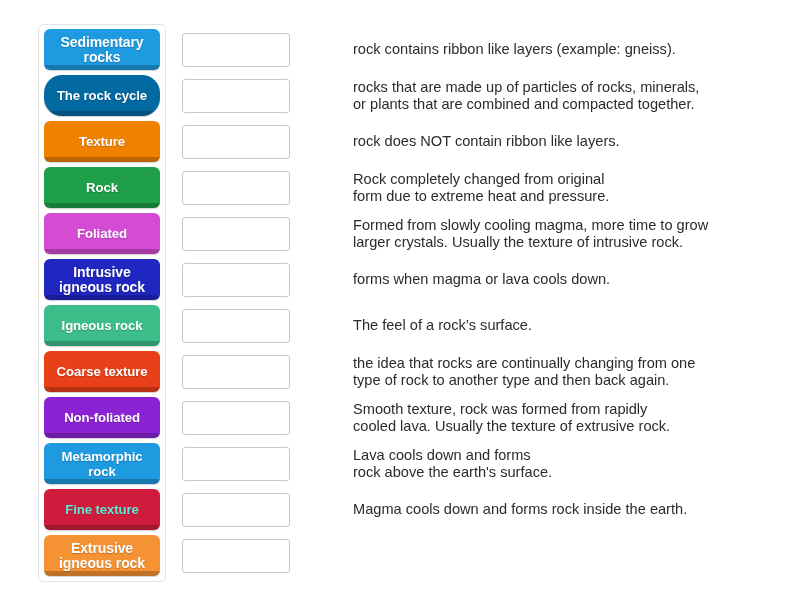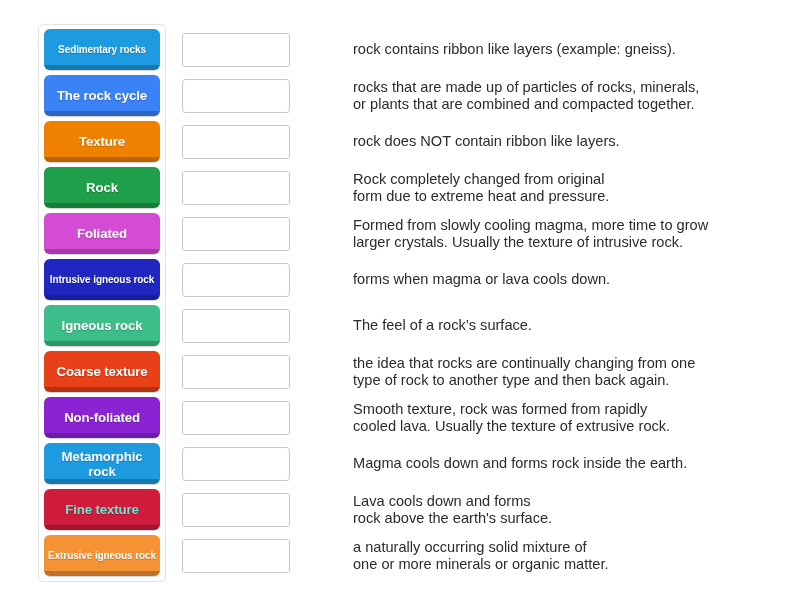--- a/index.html
+++ b/index.html
@@ -66,21 +66,21 @@
   
   .tile::after {
     content: "";
     position: absolute;
     left: 0; right: 0; bottom: 0;
     height: 5px;
     background: rgba(0,0,0,0.22);
     z-index: 1;
     border-radius: 0 0 6px 6px;
   }
-  .tile.small-text .tile-label { font-size: 10px; }
+  .tile.small-text .tile-label { font-size: 14px; }
 
   
   .rows {
     flex: 1 1 auto;
     margin-left: 16px;
     margin-right: 18px;
     display: flex;
     flex-direction: column;
     gap: 2px;
     padding-top: 4px;
@@ -114,21 +114,21 @@
 </style>
 </head>
 <body>
 
 <div id="activity">
 
   <div class="tile-tray" id="tray">
       <div class="tile small-text" style="background: rgb(30, 154, 224);">
         <span class="tile-label" style="color: rgb(255, 255, 255);">Sedimentary rocks</span>
       </div>
-      <div class="tile" style="background: #3b82f6;">
+      <div class="tile" style="background: #0369a1; border-radius: 18px;">
         <span class="tile-label" style="color: rgb(255, 255, 255);">The rock cycle</span>
       </div>
       <div class="tile" style="background: rgb(240, 128, 0);">
         <span class="tile-label" style="color: rgb(255, 255, 255);">Texture</span>
       </div>
       <div class="tile" style="background: rgb(31, 159, 74);">
         <span class="tile-label" style="color: rgb(255, 255, 255);">Rock</span>
       </div>
       <div class="tile" style="background: rgb(212, 75, 212);">
         <span class="tile-label" style="color: rgb(255, 255, 255);">Foliated</span>
@@ -193,27 +193,25 @@
         <div class="desc">the idea that rocks are continually changing from one
 type of rock to another type and then back again.</div>
       </div>
       <div class="row">
         <div class="dropzone"></div>
         <div class="desc">Smooth texture, rock was formed from rapidly
 cooled lava. Usually the texture of extrusive rock.</div>
       </div>
       <div class="row">
         <div class="dropzone"></div>
-        <div class="desc">Magma cools down and forms rock inside the earth.</div>
-      </div>
-      <div class="row">
-        <div class="dropzone"></div>
         <div class="desc">Lava cools down and forms
 rock above the earth's surface.</div>
       </div>
       <div class="row">
         <div class="dropzone"></div>
-        <div class="desc">a naturally occurring solid mixture of
-one or more minerals or organic matter.</div>
+        <div class="desc">Magma cools down and forms rock inside the earth.</div>
+      </div>
+      <div class="row">
+        <div class="dropzone"></div>
       </div>
     </div>
 
 </div>
 
 </body></html>

